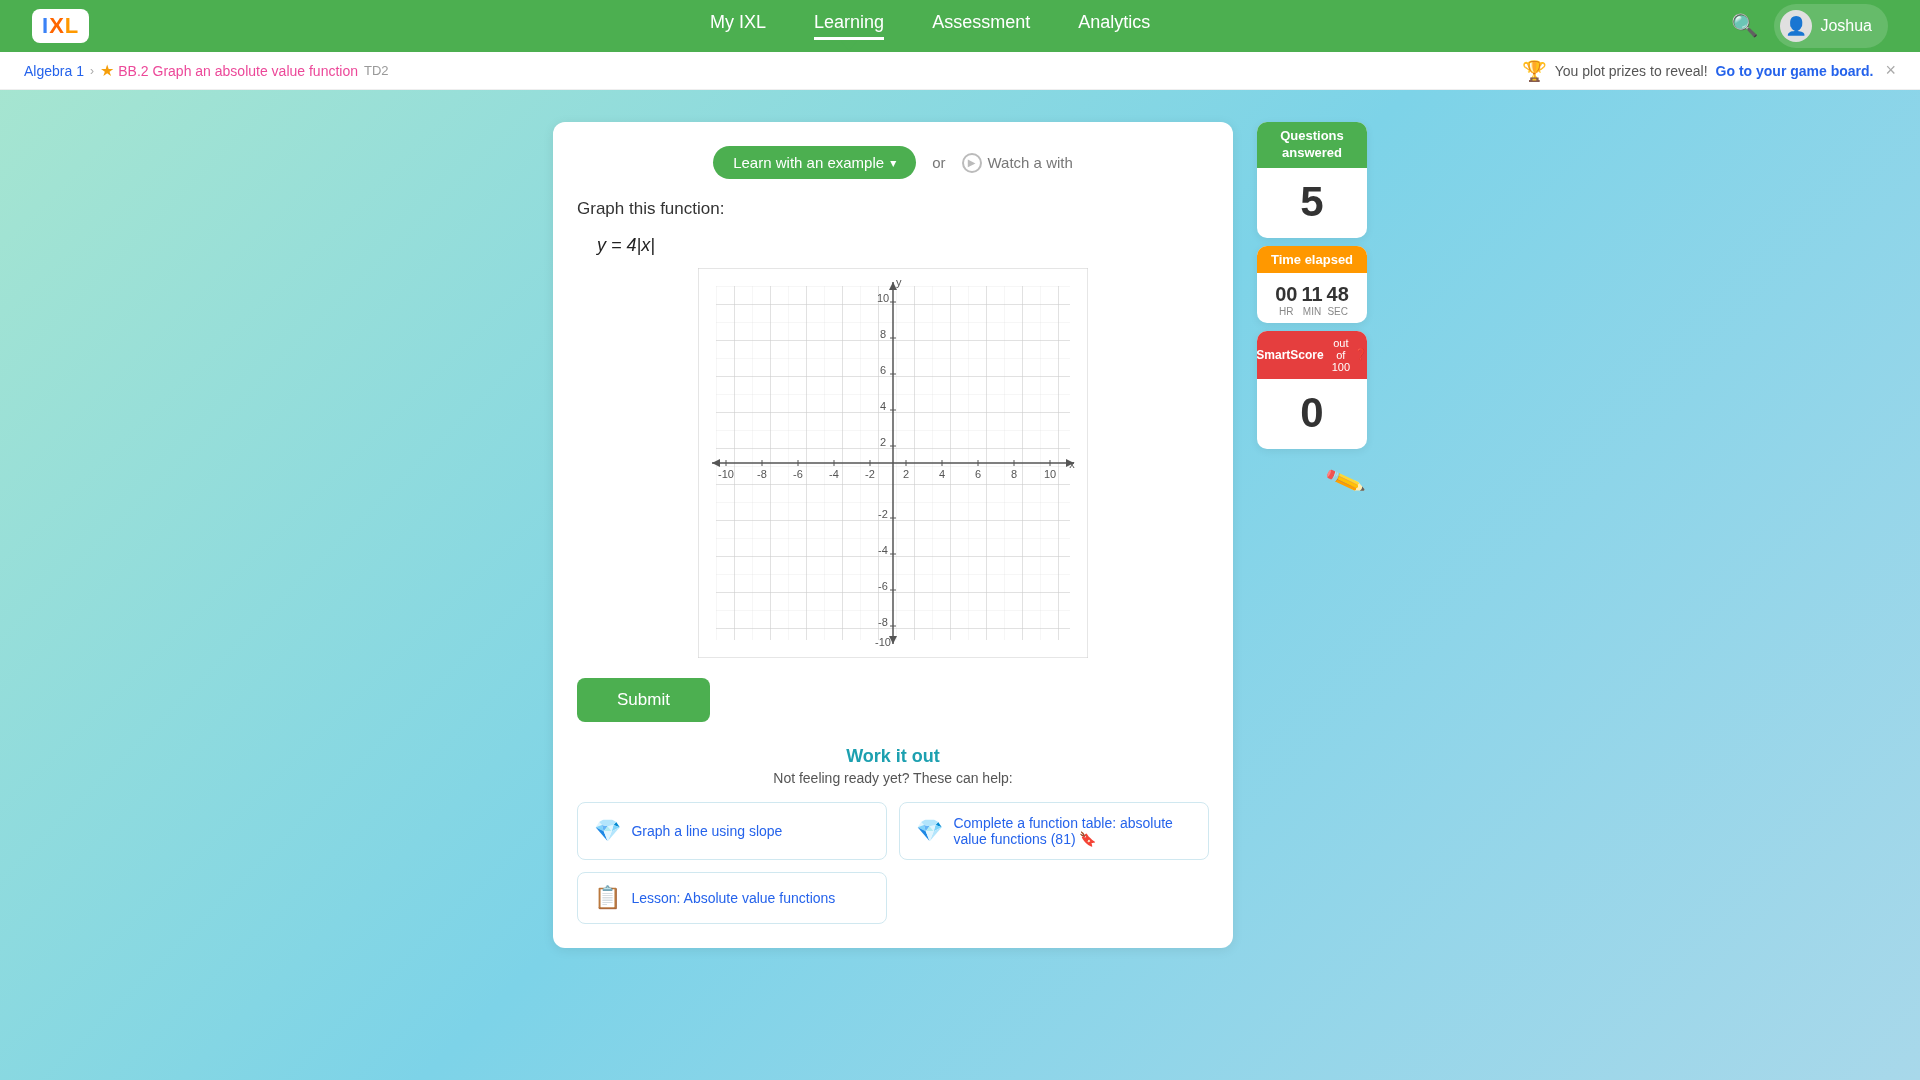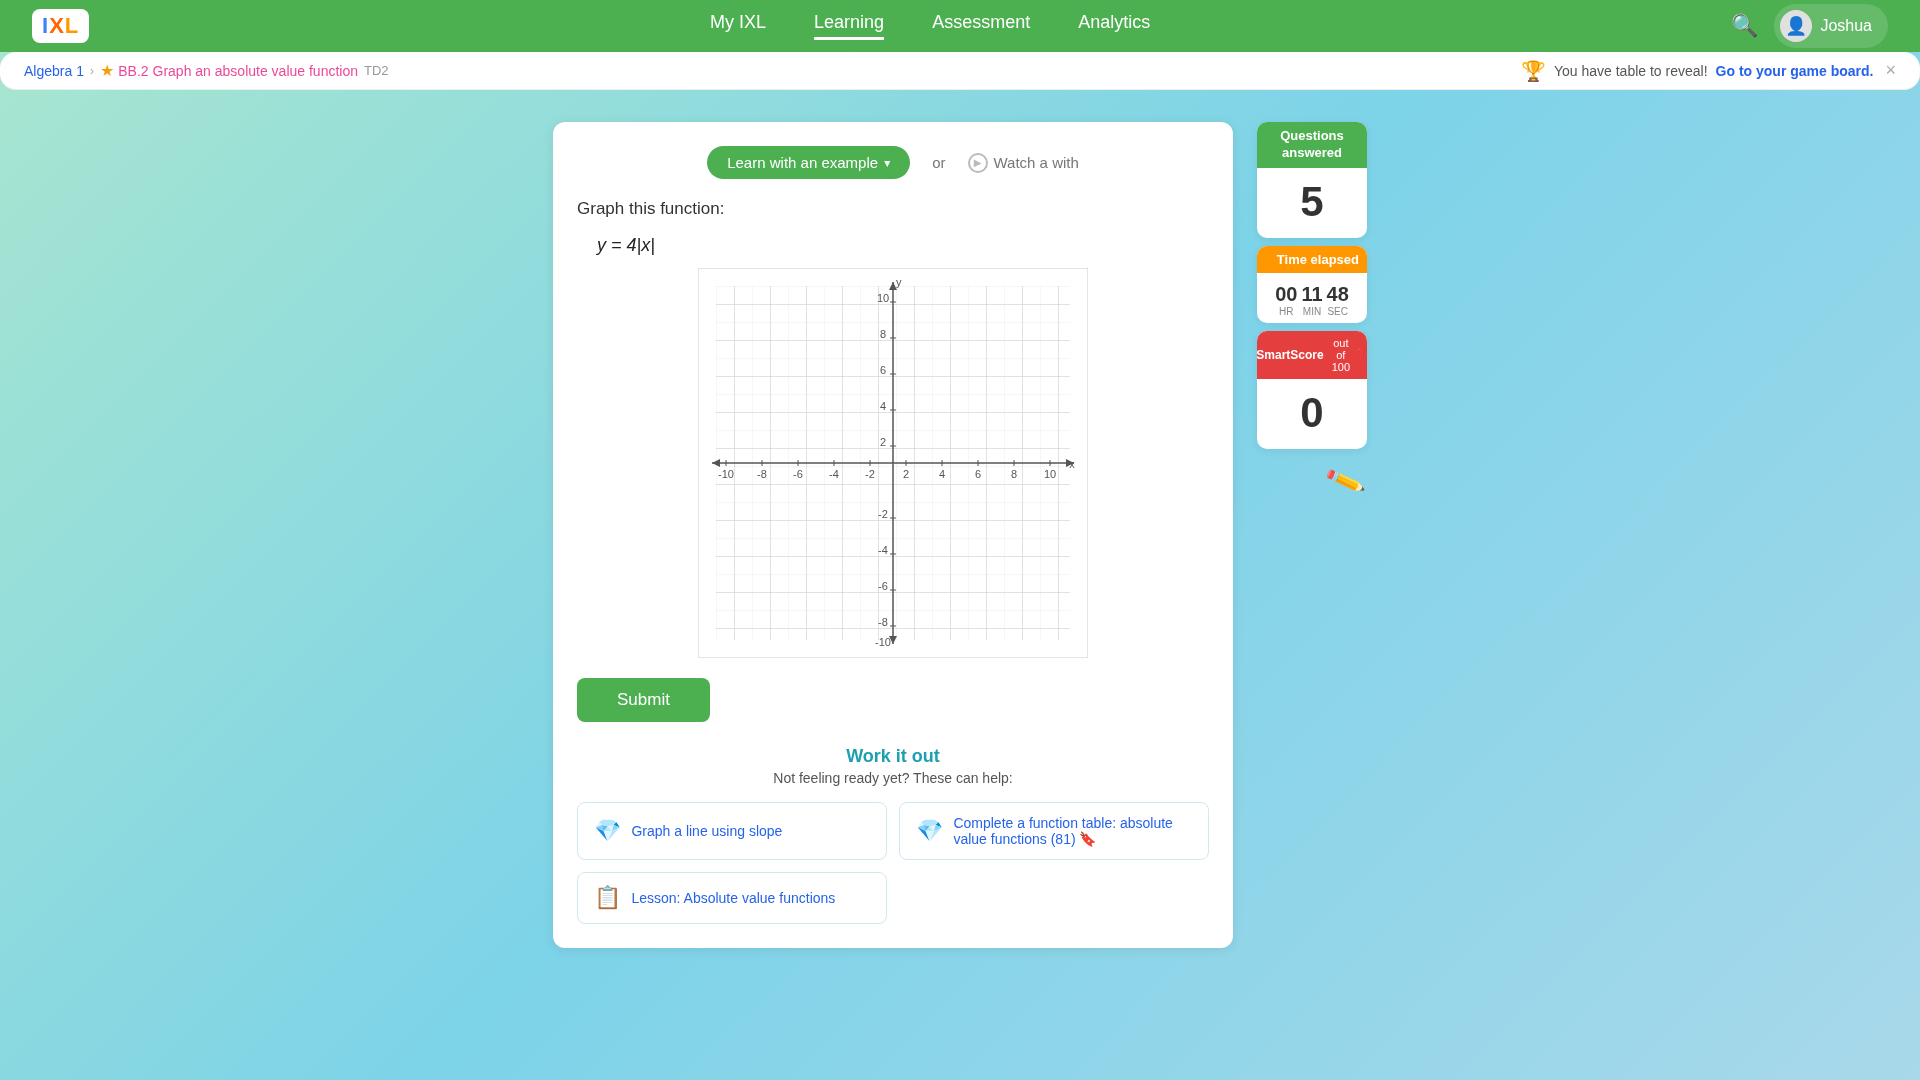--- a/index.html
+++ b/index.html
@@ -82,21 +82,20 @@
     .breadcrumb-bar {
       background: white;
       height: 38px;
       display: flex;
       align-items: center;
       padding: 0 24px;
       font-size: 14px;
       color: #555;
       border-bottom: 1px solid #eee;
       position: relative;
-      border-radius: 16px;
     }
     .breadcrumb-bar a { color: #2563eb; text-decoration: none; }
     .breadcrumb-sep { margin: 0 6px; color: #aaa; font-size: 12px; }
     .breadcrumb-current { font-weight: 500; color: #ec4899; }
     .breadcrumb-code { color: #999; margin-left: 6px; font-size: 13px; }
     .star-icon { color: #f59e0b; margin-right: 4px; font-size: 16px; }
     .prize-notice {
       position: absolute;
       right: 24px;
       display: flex;
@@ -125,21 +124,21 @@
       padding: 24px;
       position: relative;
       box-shadow: 0 2px 12px rgba(0,0,0,0.08);
     }
 
     
     .problem-top-bar {
       display: flex;
       align-items: center;
       justify-content: center;
-      gap: 22px;
+      gap: 16px;
       margin-bottom: 20px;
     }
     .learn-example-btn {
       background: #4caf50;
       color: white;
       border: none;
       border-radius: 20px;
       padding: 8px 20px;
       font-size: 15px;
       cursor: pointer;
@@ -286,21 +285,21 @@
       background: white;
       border-radius: 10px;
       overflow: hidden;
       box-shadow: 0 2px 8px rgba(0,0,0,0.07);
     }
     .time-card-header {
       background: #ff9800;
       color: white;
       font-size: 13px;
       font-weight: 700;
-      text-align: right;
+      text-align: center;
       padding: 6px 8px;
     }
     .time-digits {
       display: flex;
       justify-content: center;
       gap: 4px;
       padding: 10px 8px 6px;
     }
     .time-unit {
       text-align: center;
@@ -395,21 +394,21 @@
 
 <div class="breadcrumb-bar">
   <a href="#">Algebra 1</a>
   <span class="breadcrumb-sep">›</span>
   <span class="star-icon">★</span>
   <span class="breadcrumb-current">BB.2 Graph an absolute value function</span>
   <span class="breadcrumb-code">TD2</span>
 
   <div class="prize-notice">
     <span class="trophy-icon">🏆</span>
-    <span>You have table to reveal!</span>
+    <span>You plot prizes to reveal!</span>
     <a href="#">Go to your game board.</a>
     <span class="prize-close">×</span>
   </div>
 </div>
 
 <div class="main-content">
 
   <div class="problem-card">
 
     <div class="problem-top-bar">

